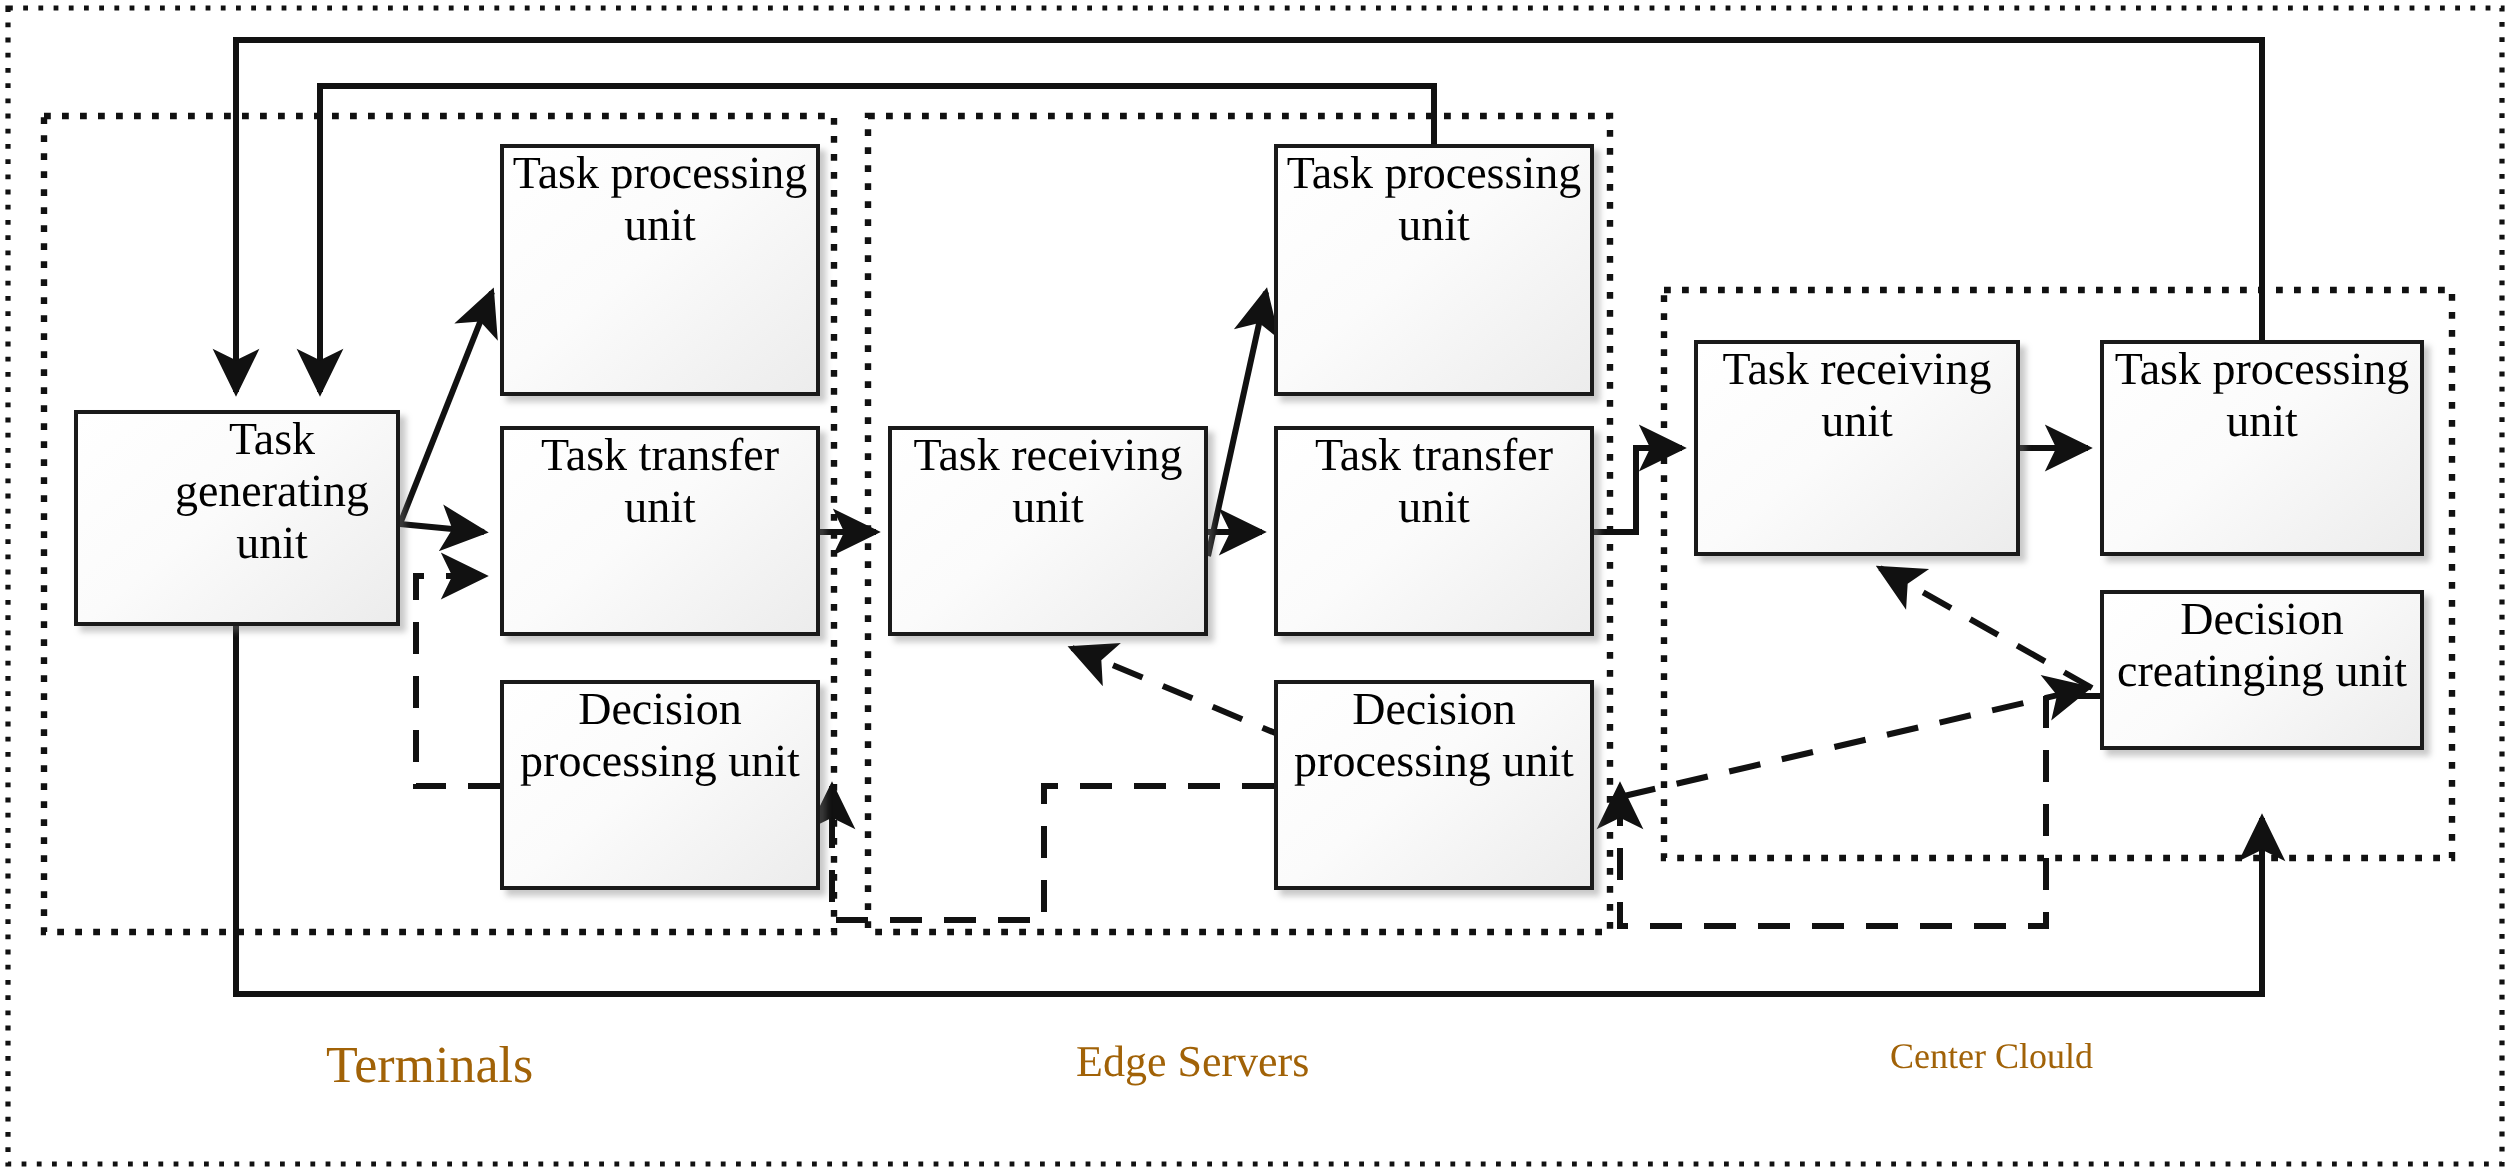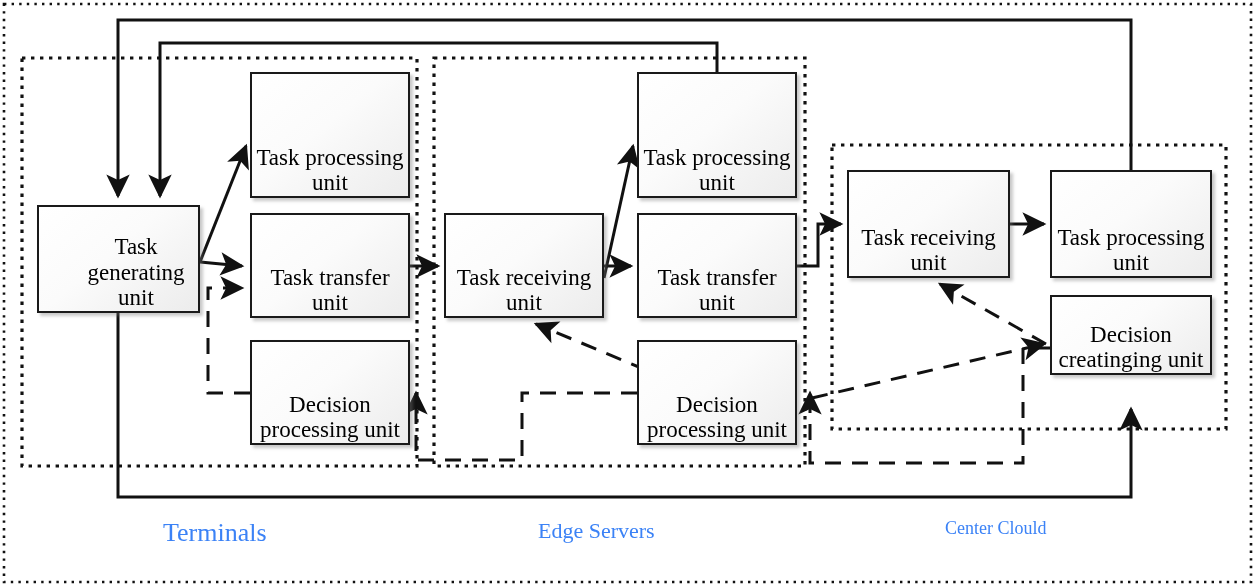--- a/index.html
+++ b/index.html
@@ -4,33 +4,33 @@
 <style>
   html,body{margin:0;padding:0;background:#ffffff;}
   body{font-family:"Liberation Serif","DejaVu Serif",serif;}
   #stage{position:relative;width:1255px;height:586px;background:#fff;overflow:hidden;}
   #diagram-svg{position:absolute;left:0;top:0;width:1255px;height:586px;}
   .unit-box{
     position:absolute;
     border:2.5px solid #1a1a1a;
     background:linear-gradient(140deg,#ffffff 0%,#fbfbfb 45%,#ececec 100%);
     box-shadow:3px 3px 3px rgba(120,120,120,0.40);
-    display:flex;align-items:flex-end;justify-content:center;
+    display:flex;align-items:flex-start;justify-content:center;
     text-align:center;
     font-family:"Liberation Serif","DejaVu Serif",serif;
     color:#000;
     line-height:1.12;
     box-sizing:border-box;
     z-index:4;
   }
   .unit-label{display:block;padding:0 4px;}
   .zone-label{
     position:absolute;
     font-family:"Liberation Serif","DejaVu Serif",serif;
-    color:#3b82f6;
+    color:#a16207;
     white-space:nowrap;
     z-index:3;
   }
 </style>
 </head>
 <body>
 
 <div id="stage">
 
   <svg id="diagram-svg" viewBox="0 0 1255 586">

